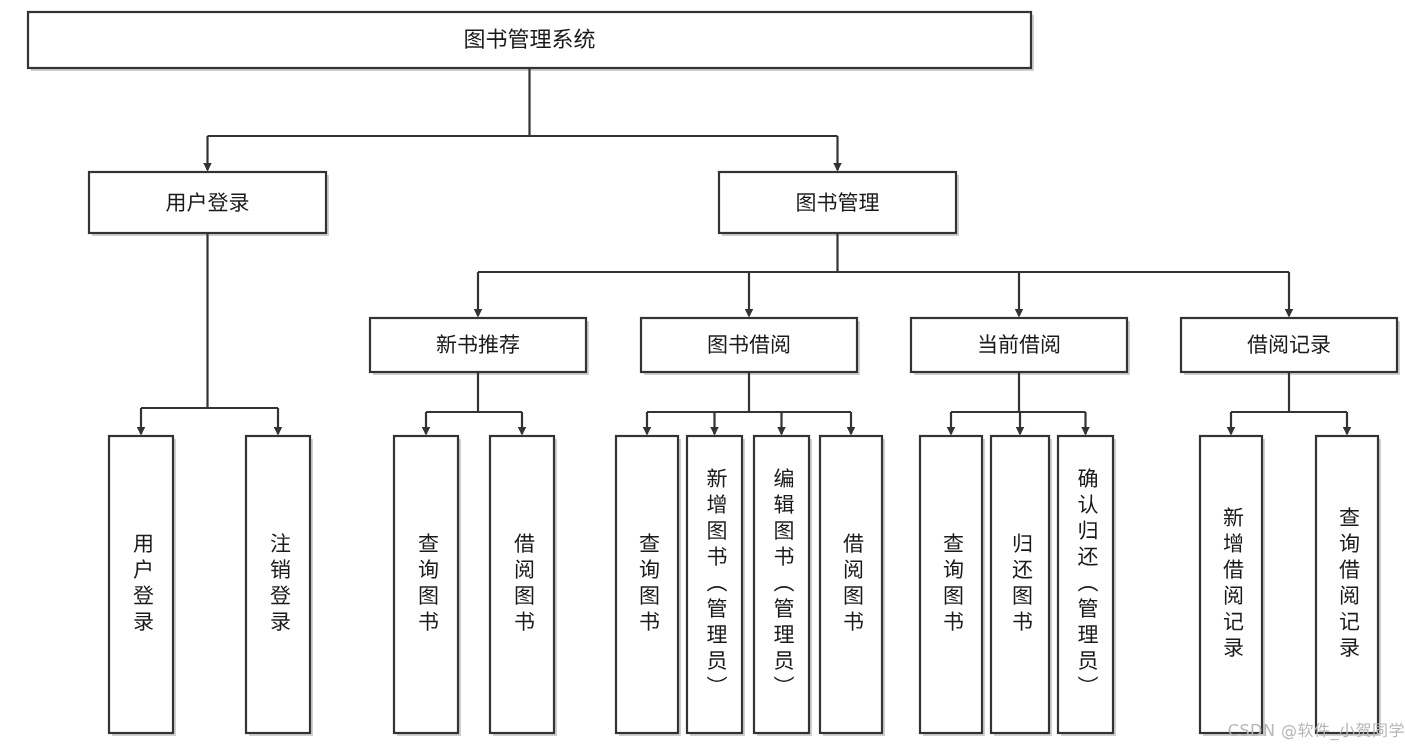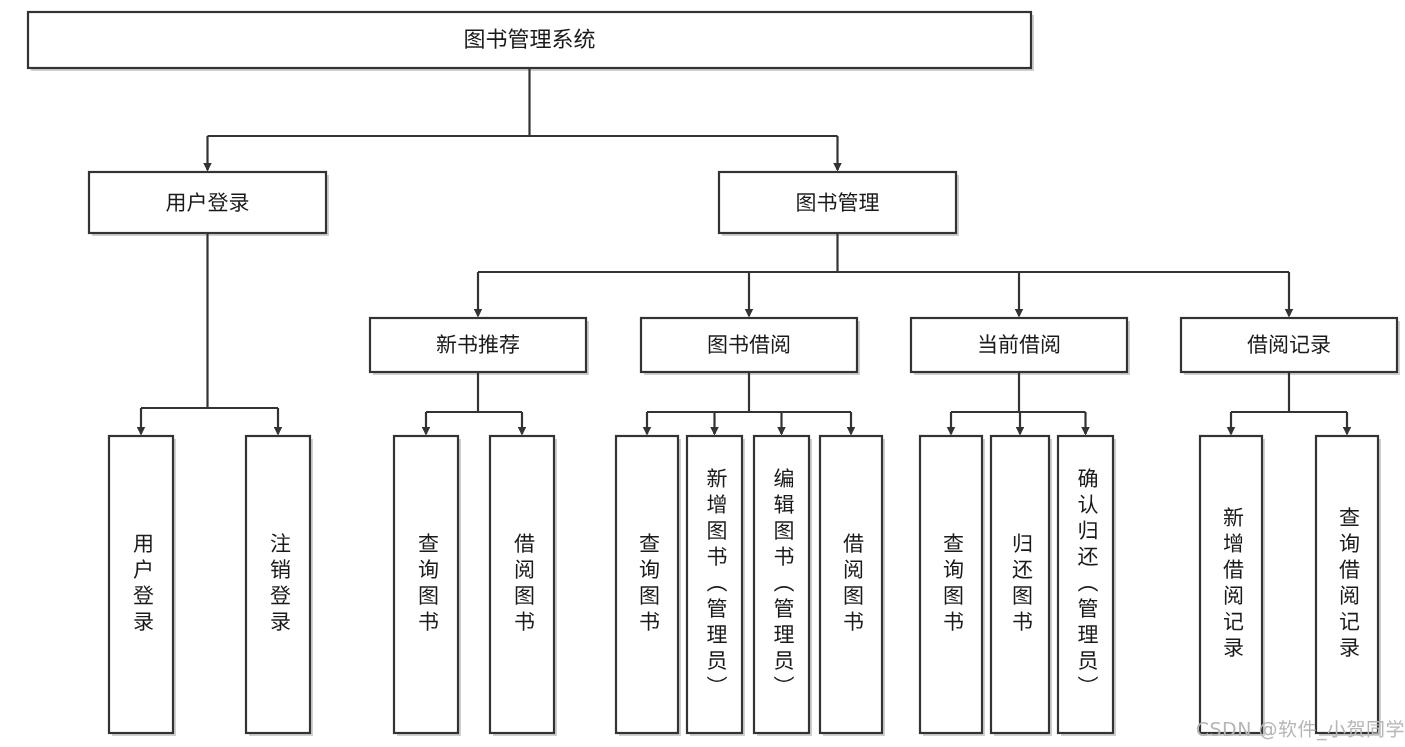--- a/index.html
+++ b/index.html
@@ -66,21 +66,21 @@
     display: flex;
     align-items: center;
     justify-content: center;
     pointer-events: none;
   }
   .watermark {
     position: absolute;
     right: 8px;
     bottom: 6px;
     font-family: "DejaVu Sans", "Liberation Sans", sans-serif;
-    font-size: 19px;
+    font-size: 16px;
     color: #b6b6b6;
     letter-spacing: 0.5px;
     white-space: nowrap;
   }
 </style>
 </head>
 <body>
 
 <div id="diagram-root">
 

